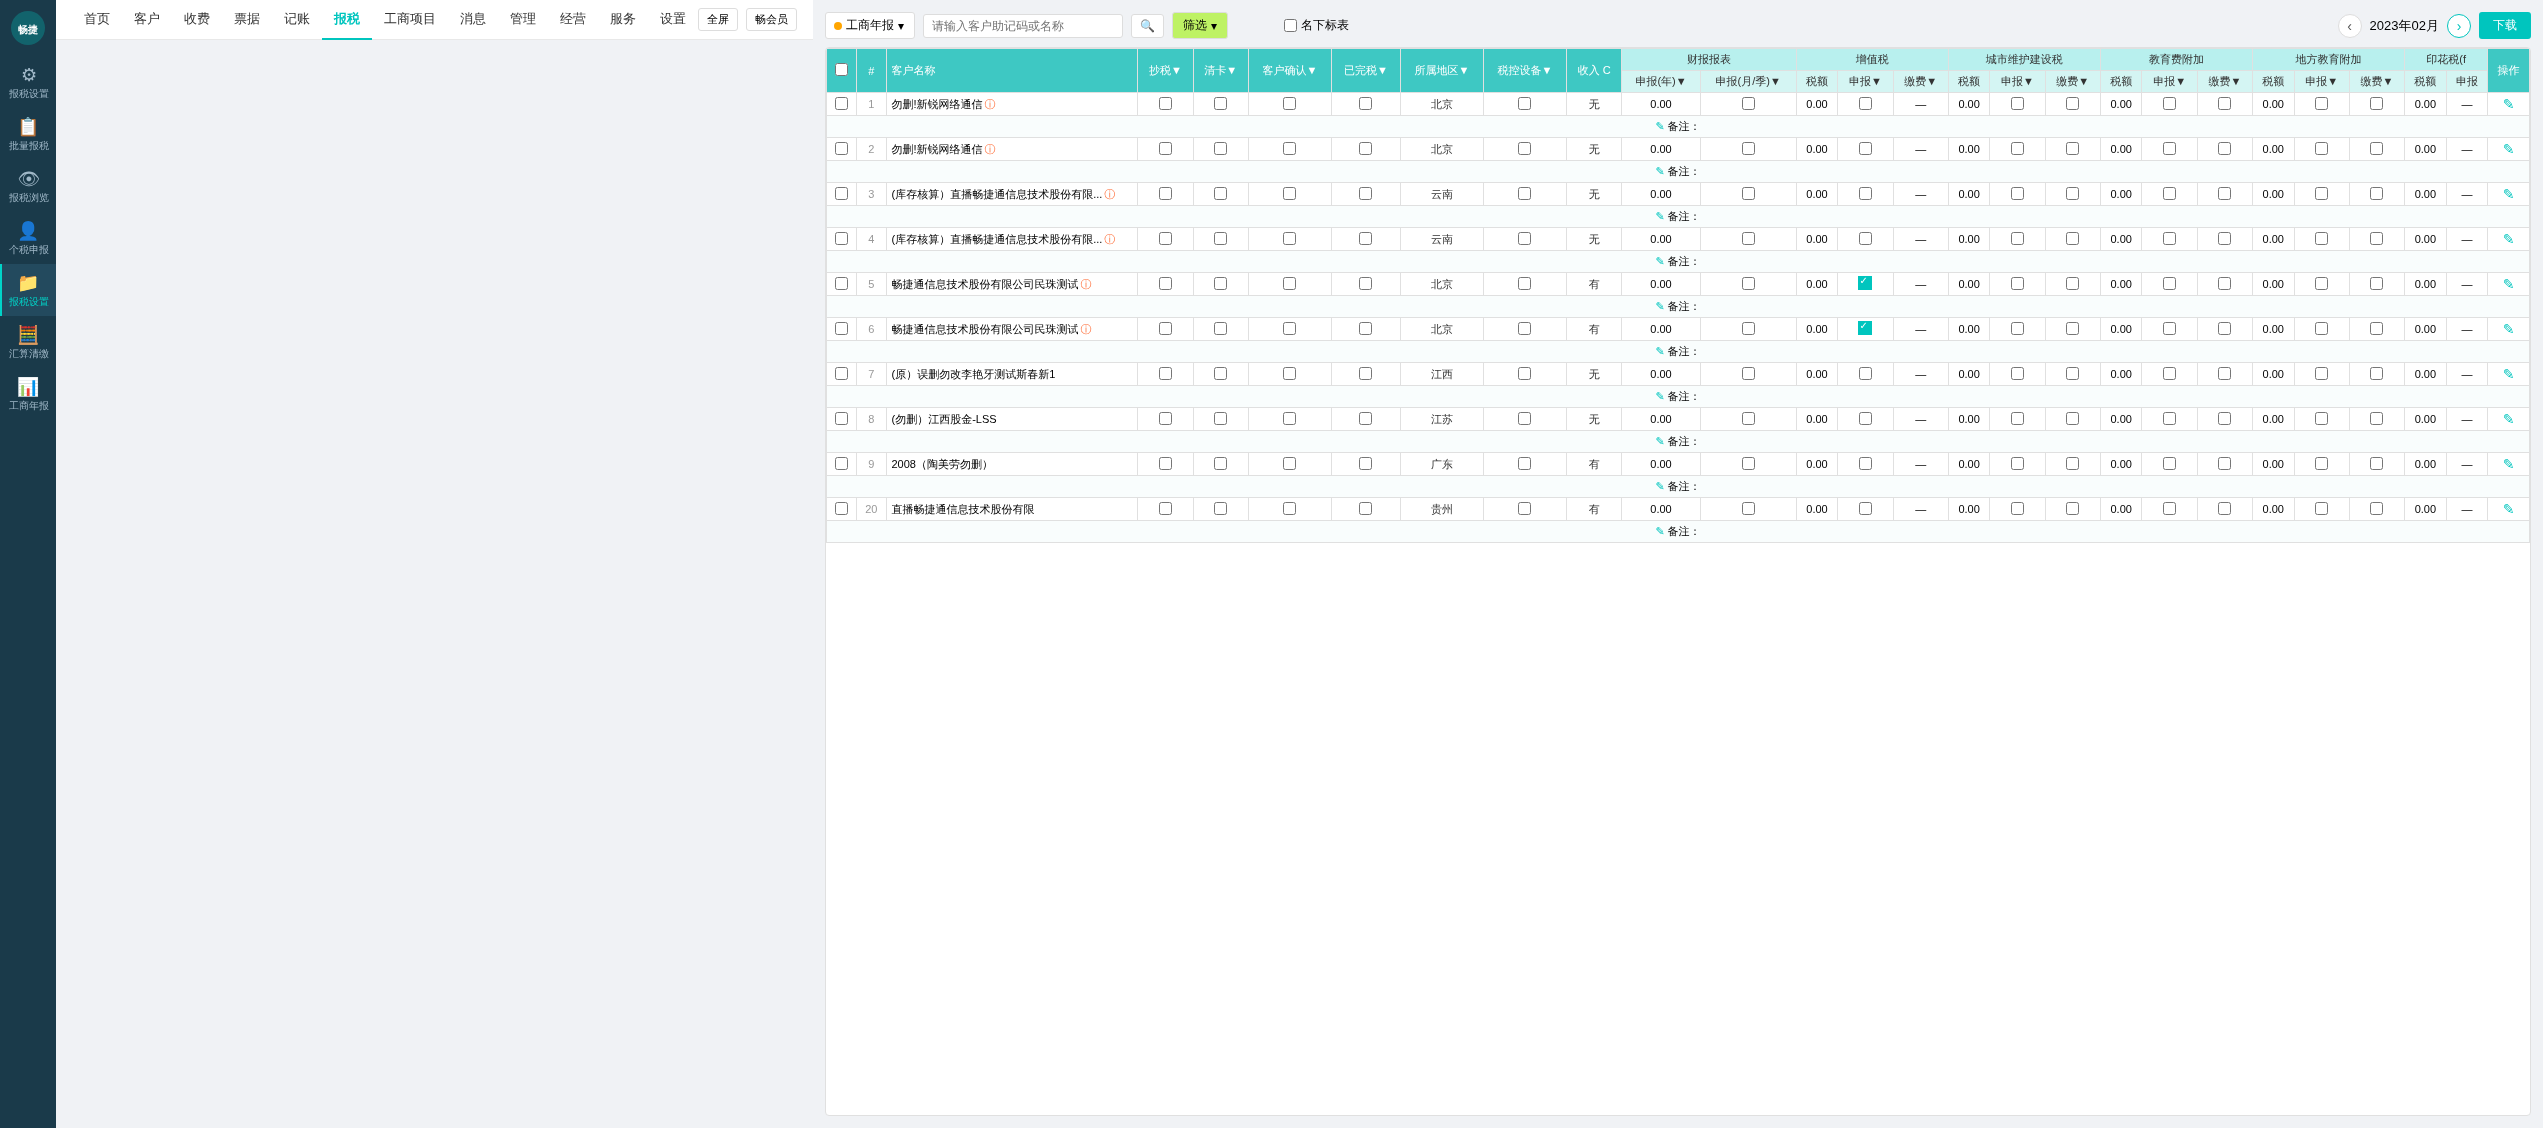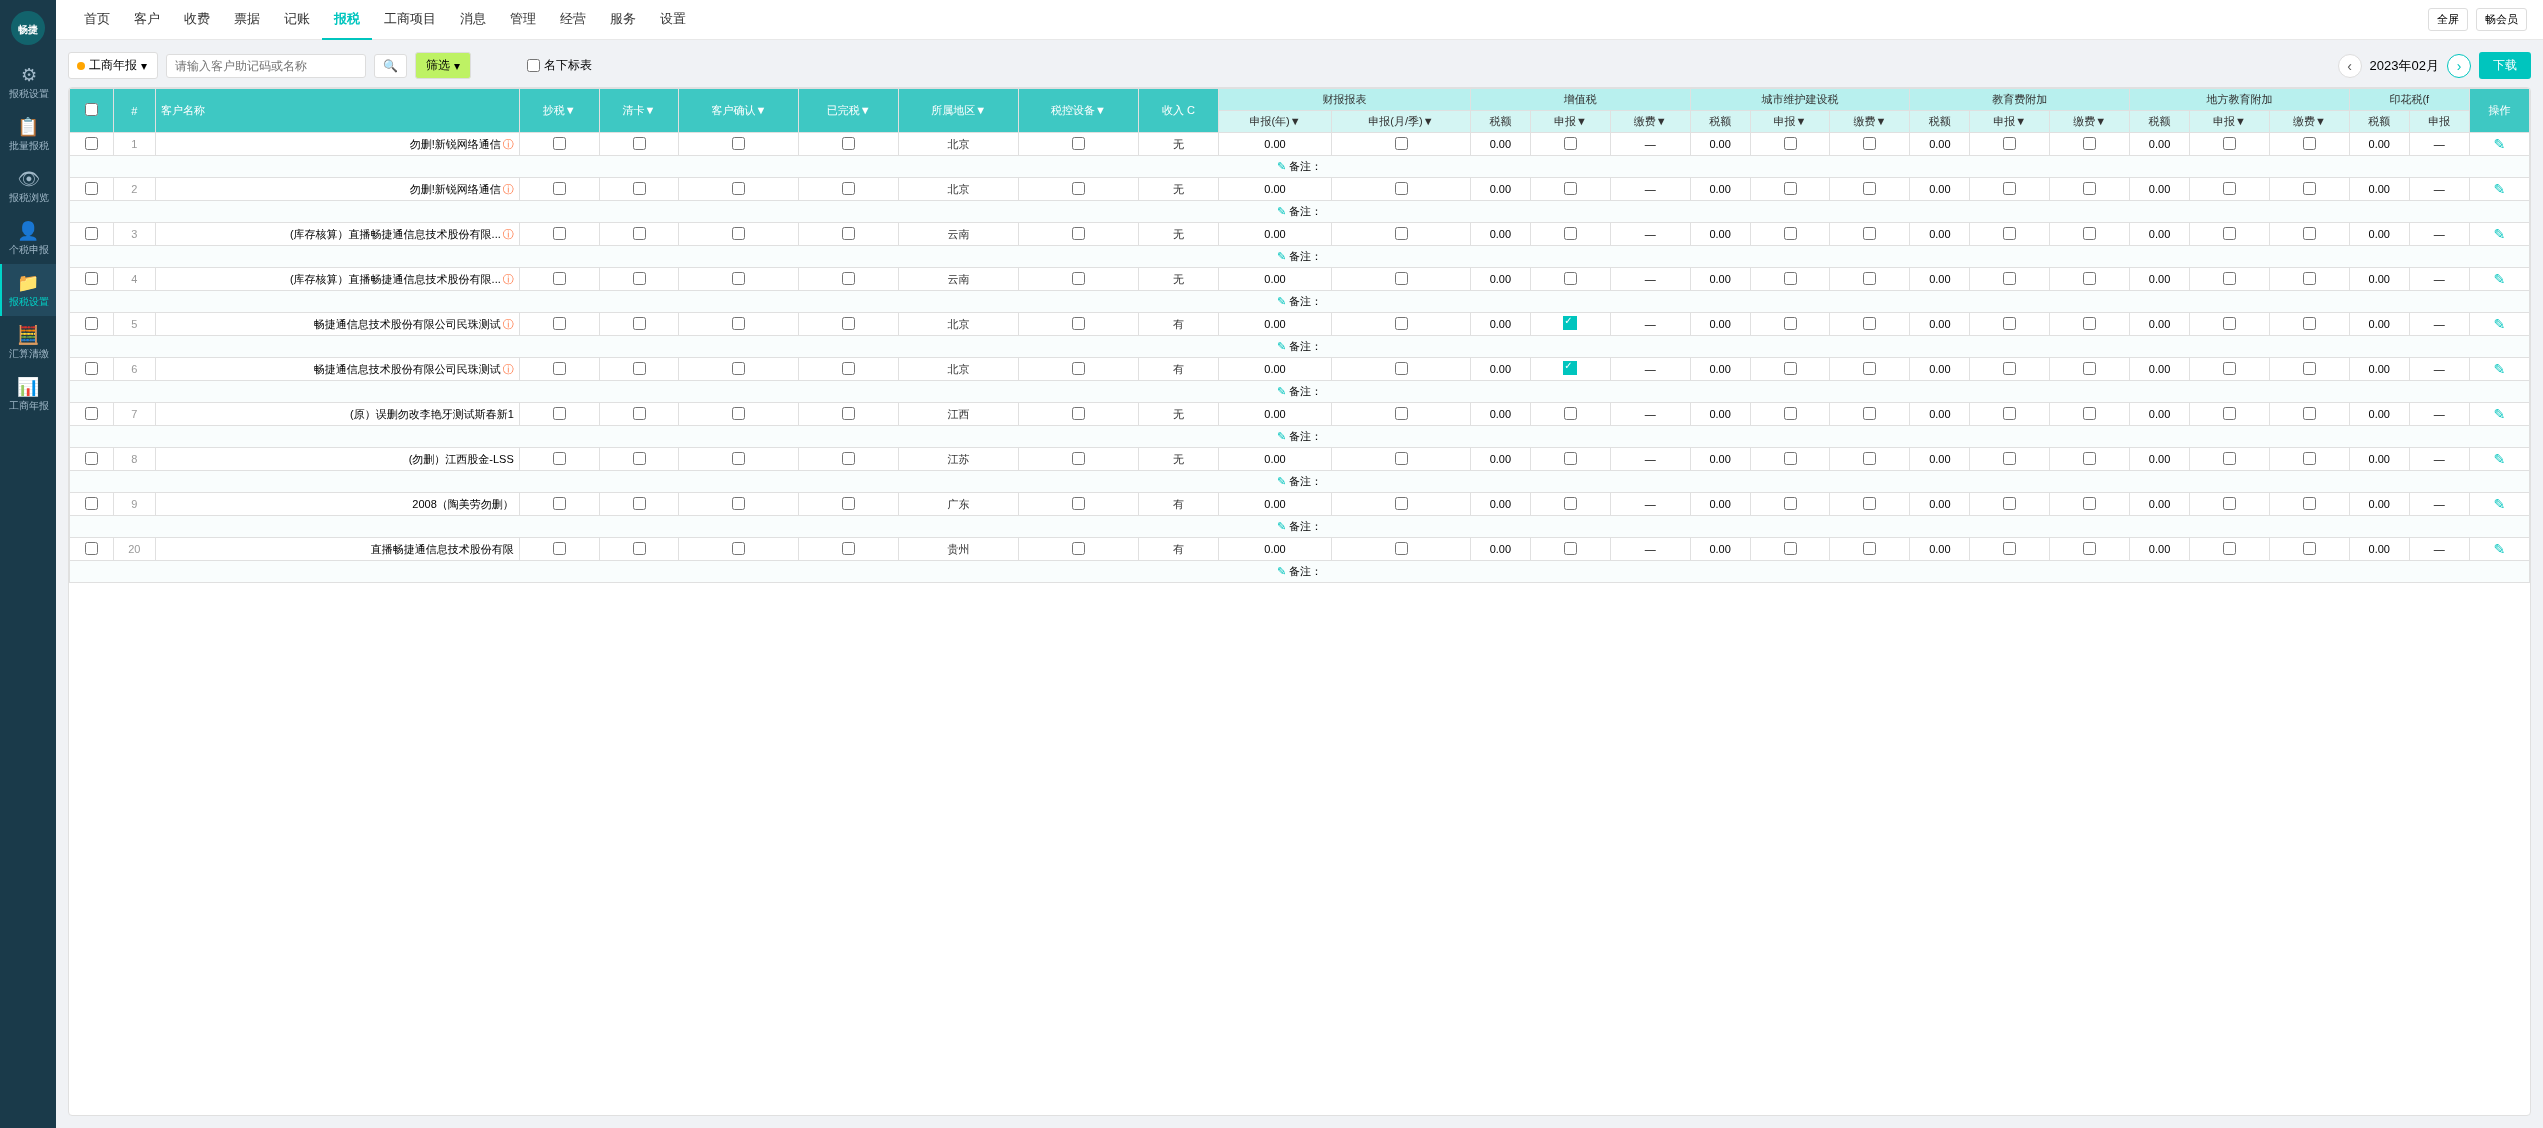--- a/index.html
+++ b/index.html
@@ -38,21 +38,20 @@
       border-left: 2px solid transparent;
     }
     .sidebar-item.active { background: #234a5e; color: #00d4c8; border-left-color: #00d4c8; }
     .sidebar-item .icon { font-size: 18px; margin-bottom: 2px; }
     .sidebar-item .label { font-size: 10px; line-height: 1.2; }
 
     
     .main-area {
       flex: 1;
       display: flex;
-      flex-direction: column;
       overflow: hidden;
     }
 
     
     .topnav {
       background: #fff;
       height: 40px;
       display: flex;
       align-items: center;
       padding: 0 16px;
@@ -210,21 +209,21 @@
     thead th {
       background: #3ec8c3;
       color: #fff;
       font-weight: normal;
       position: sticky;
       top: 0;
       z-index: 5;
     }
     tbody tr:nth-child(odd) { background: #fff; }
     tbody tr:nth-child(even) { background: #f9fdfd; }
-    .td-name { text-align: right; max-width: 200px; overflow: hidden; text-overflow: ellipsis; }
+    .td-name { text-align: left; max-width: 200px; overflow: hidden; text-overflow: ellipsis; }
     .note-icon { color: #00c5be; margin-right: 3px; }
     .check-cell { text-align: center; }
     input[type=checkbox] { width: 13px; height: 13px; cursor: pointer; accent-color: #00c5be; }
     .edit-icon { color: #00c5be; cursor: pointer; font-size: 14px; }
     .row-num { color: #999; }
     .region-text { color: #333; }
     .income-cell { color: #333; }
     .warn-icon { color: #ff6b35; font-size: 11px; margin-left: 2px; }
     .teal-check {
       width: 14px; height: 14px;

